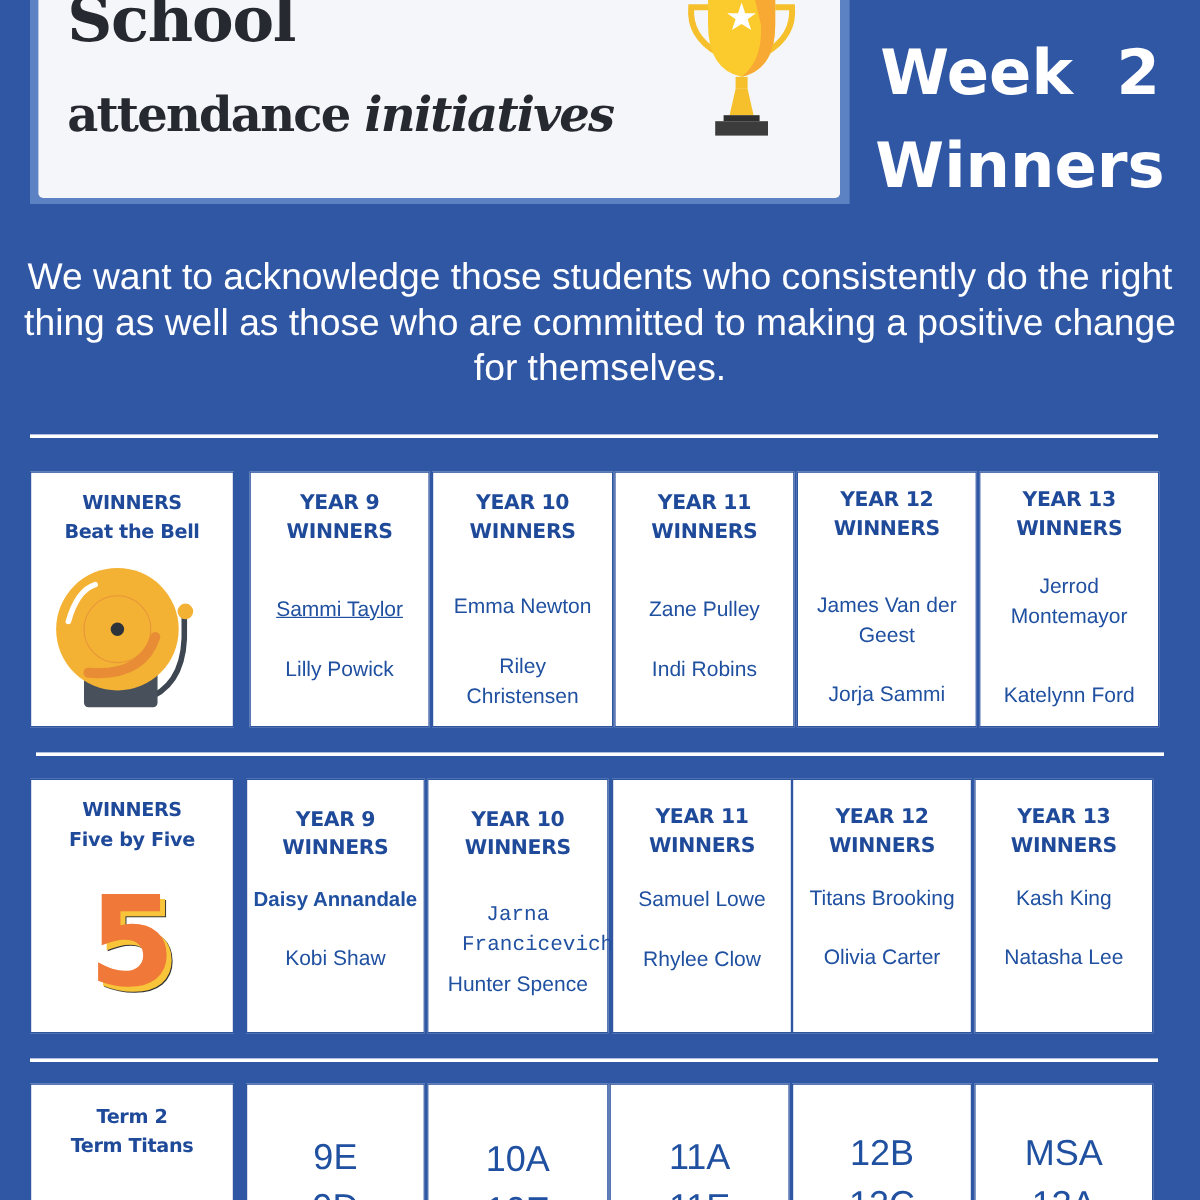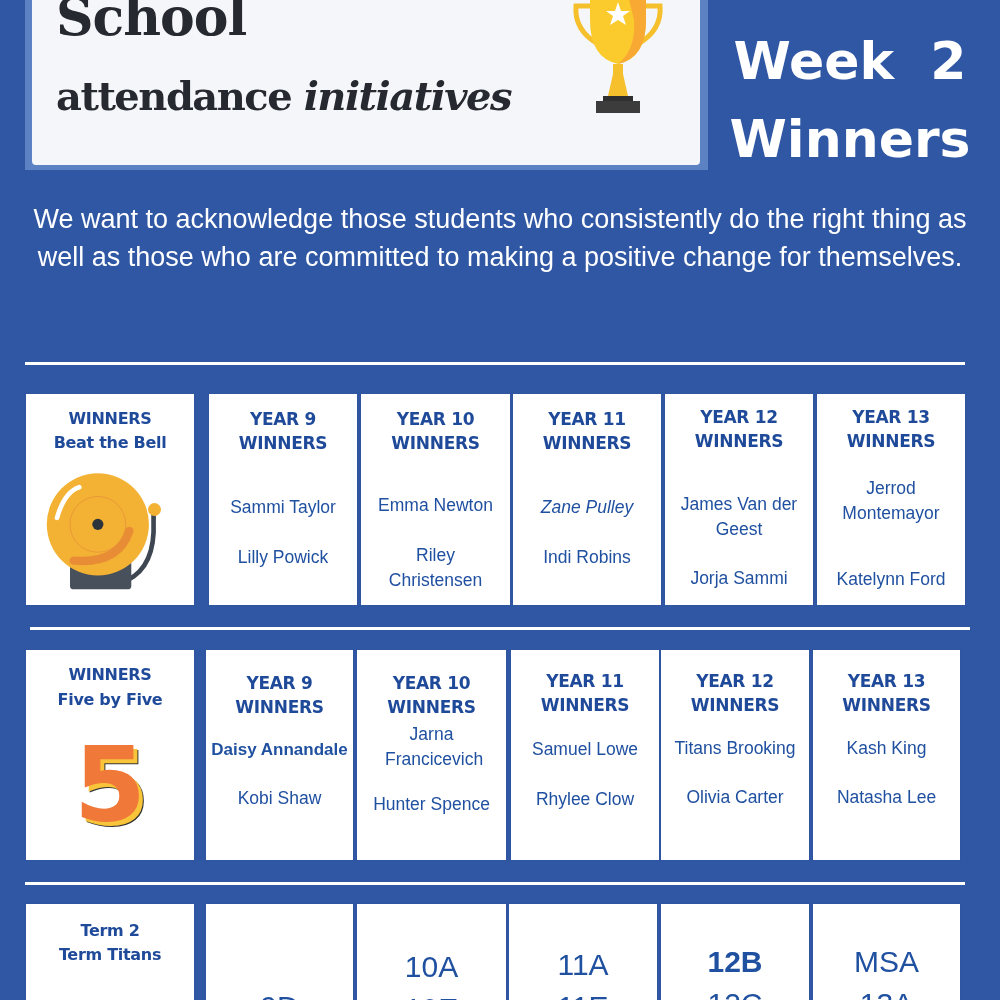--- a/index.html
+++ b/index.html
@@ -8,21 +8,21 @@
 
   .header-frame { position: absolute; left: 25px; top: -10px; width: 683px; height: 180px; background: #5c82c3; }
   .header-card { position: absolute; left: 32px; top: -10px; width: 668px; height: 175px; background: #f4f6fa; border-radius: 0 0 4px 4px; }
   .title-school { position: absolute; left: 56px; top: -14px; font-family: "DejaVu Serif", serif; font-weight: bold; font-size: 52px; color: #262a30; letter-spacing: -1px; }
   .title-line2 { position: absolute; left: 56px; top: 72px; font-family: "DejaVu Serif", serif; font-weight: bold; font-size: 40px; color: #262a30; letter-spacing: -1.5px; white-space: nowrap; }
   .title-line2 .ital { font-style: italic; }
   .trophy { position: absolute; left: 568px; top: 0px; width: 100px; height: 115px; }
 
   .week-title { position: absolute; left: 720px; top: 22px; width: 260px; text-align: center; color: #fff; font-weight: bold; font-size: 52px; line-height: 78px; font-family: "DejaVu Sans", sans-serif; }
 
-  .intro { position: absolute; left: 20px; top: 200px; width: 960px; text-align: center; color: #fff; font-size: 27px; line-height: 38px; font-family: "Liberation Sans", sans-serif; }
+  .intro { position: absolute; left: 20px; top: 212px; width: 960px; text-align: center; color: #fff; font-size: 31px; line-height: 38px; font-family: "Liberation Sans", sans-serif; }
 
   .sep { position: absolute; height: 3px; background: #fff; }
 
   .card { position: absolute; background: #fff; border: 1px solid #2f55a0; text-align: center; color: #1f4a9a; }
   .card .hd { font-weight: bold; font-size: 17px; line-height: 25px; font-family: "DejaVu Sans", sans-serif; letter-spacing: -0.3px; }
   .card .hd-small { font-size: 16px; line-height: 25px; }
   .card .nm { font-size: 17.5px; line-height: 25px; color: #2050a0; }
   .card .cls { font-size: 30px; line-height: 42px; color: #2050a0; }
   .abs { position: absolute; left: 0; right: 0; }
 </style>
@@ -67,35 +67,35 @@
     <circle cx="58" cy="65" r="30" fill="none" stroke="#e8953a" stroke-width="1"></circle>
     <circle cx="58" cy="65" r="6" fill="#2d333b"></circle>
     <path d="M32 104 Q80 108 92 72" fill="none" stroke="#e88d36" stroke-width="9" stroke-linecap="round"></path>
     <path d="M14 58 Q22 30 38 25" fill="none" stroke="#fff" stroke-width="5" stroke-linecap="round"></path>
   </svg>
 </div>
 
 <div class="card" style="left:208px; top:393px; width:150px; height:213px;">
   <div class="abs hd" style="top:13px;">YEAR 9</div>
   <div class="abs hd" style="top:37px;">WINNERS</div>
-  <div class="abs nm" style="top:101px;">Sammi Taylor</div>
+  <div class="abs nm" style="top:101px;text-decoration:underline;">Sammi Taylor</div>
   <div class="abs nm" style="top:151px;">Lilly Powick</div>
 </div>
 
 <div class="card" style="left:360px; top:393px; width:151px; height:213px;">
   <div class="abs hd" style="top:13px;">YEAR 10</div>
   <div class="abs hd" style="top:37px;">WINNERS</div>
   <div class="abs nm" style="top:99px;">Emma Newton</div>
   <div class="abs nm" style="top:149px; padding:0 20px;">Riley Christensen</div>
 </div>
 
 <div class="card" style="left:512px; top:393px; width:150px; height:213px;">
   <div class="abs hd" style="top:13px;">YEAR 11</div>
   <div class="abs hd" style="top:37px;">WINNERS</div>
-  <div class="abs nm" style="top:101px;font-style:italic;">Zane Pulley</div>
+  <div class="abs nm" style="top:101px;">Zane Pulley</div>
   <div class="abs nm" style="top:151px;">Indi Robins</div>
 </div>
 
 <div class="card" style="left:664px; top:393px; width:150px; height:213px;">
   <div class="abs hd" style="top:11px;">YEAR 12</div>
   <div class="abs hd" style="top:35px;">WINNERS</div>
   <div class="abs nm" style="top:98px; padding:0 6px;">James Van der Geest</div>
   <div class="abs nm" style="top:172px;">Jorja Sammi</div>
 </div>
 
@@ -117,22 +117,22 @@
 <div class="card" style="left:205px; top:649px; width:149px; height:212px;">
   <div class="abs hd" style="top:21px;">YEAR 9</div>
   <div class="abs hd" style="top:45px;">WINNERS</div>
   <div class="abs nm" style="top:87px; font-size:17px;font-weight:bold;">Daisy Annandale</div>
   <div class="abs nm" style="top:136px;">Kobi Shaw</div>
 </div>
 
 <div class="card" style="left:356px; top:649px; width:151px; height:212px;">
   <div class="abs hd" style="top:21px;">YEAR 10</div>
   <div class="abs hd" style="top:45px;">WINNERS</div>
-  <div class="abs nm" style="top:72px; padding:0 28px;">Jarna Francicevich</div>
-  <div class="abs nm" style="top:142px;">Hunter Spence</div>
+  <div class="abs nm" style="top:101px; padding:0 28px;font-family:Liberation Mono, monospace;">Jarna Francicevich</div>
+  <div class="abs nm" style="top:158px;">Hunter Spence</div>
 </div>
 
 <div class="card" style="left:510px; top:649px; width:150px; height:212px;">
   <div class="abs hd" style="top:19px;">YEAR 11</div>
   <div class="abs hd" style="top:43px;">WINNERS</div>
   <div class="abs nm" style="top:87px;">Samuel Lowe</div>
   <div class="abs nm" style="top:137px;">Rhylee Clow</div>
 </div>
 
 <div class="card" style="left:660px; top:649px; width:150px; height:212px;">
@@ -150,34 +150,35 @@
 </div>
 
 <div class="sep" style="left:25px; top:882px; width:940px;"></div>
 
 <div class="card" style="left:25px; top:903px; width:170px; height:120px;">
   <div class="abs hd hd-small" style="top:14px;">Term 2</div>
   <div class="abs hd hd-small" style="top:38px;">Term Titans</div>
 </div>
 
 <div class="card" style="left:205px; top:903px; width:149px; height:120px;">
+  <div class="abs cls" style="top:40px;">9E</div>
   <div class="abs cls" style="top:82px;">9D</div>
 </div>
 
 <div class="card" style="left:356px; top:903px; width:151px; height:120px;">
   <div class="abs cls" style="top:42px;">10A</div>
   <div class="abs cls" style="top:84px;">10E</div>
 </div>
 
 <div class="card" style="left:508px; top:903px; width:150px; height:120px;">
   <div class="abs cls" style="top:40px;">11A</div>
   <div class="abs cls" style="top:82px;">11E</div>
 </div>
 
 <div class="card" style="left:660px; top:903px; width:150px; height:120px;">
-  <div class="abs cls" style="top:37px;font-weight:bold;">12B</div>
+  <div class="abs cls" style="top:37px;">12B</div>
   <div class="abs cls" style="top:79px;">12C</div>
 </div>
 
 <div class="card" style="left:812px; top:903px; width:149px; height:120px;">
   <div class="abs cls" style="top:37px;">MSA</div>
   <div class="abs cls" style="top:79px;">13A</div>
 </div>
 
 </body></html>

